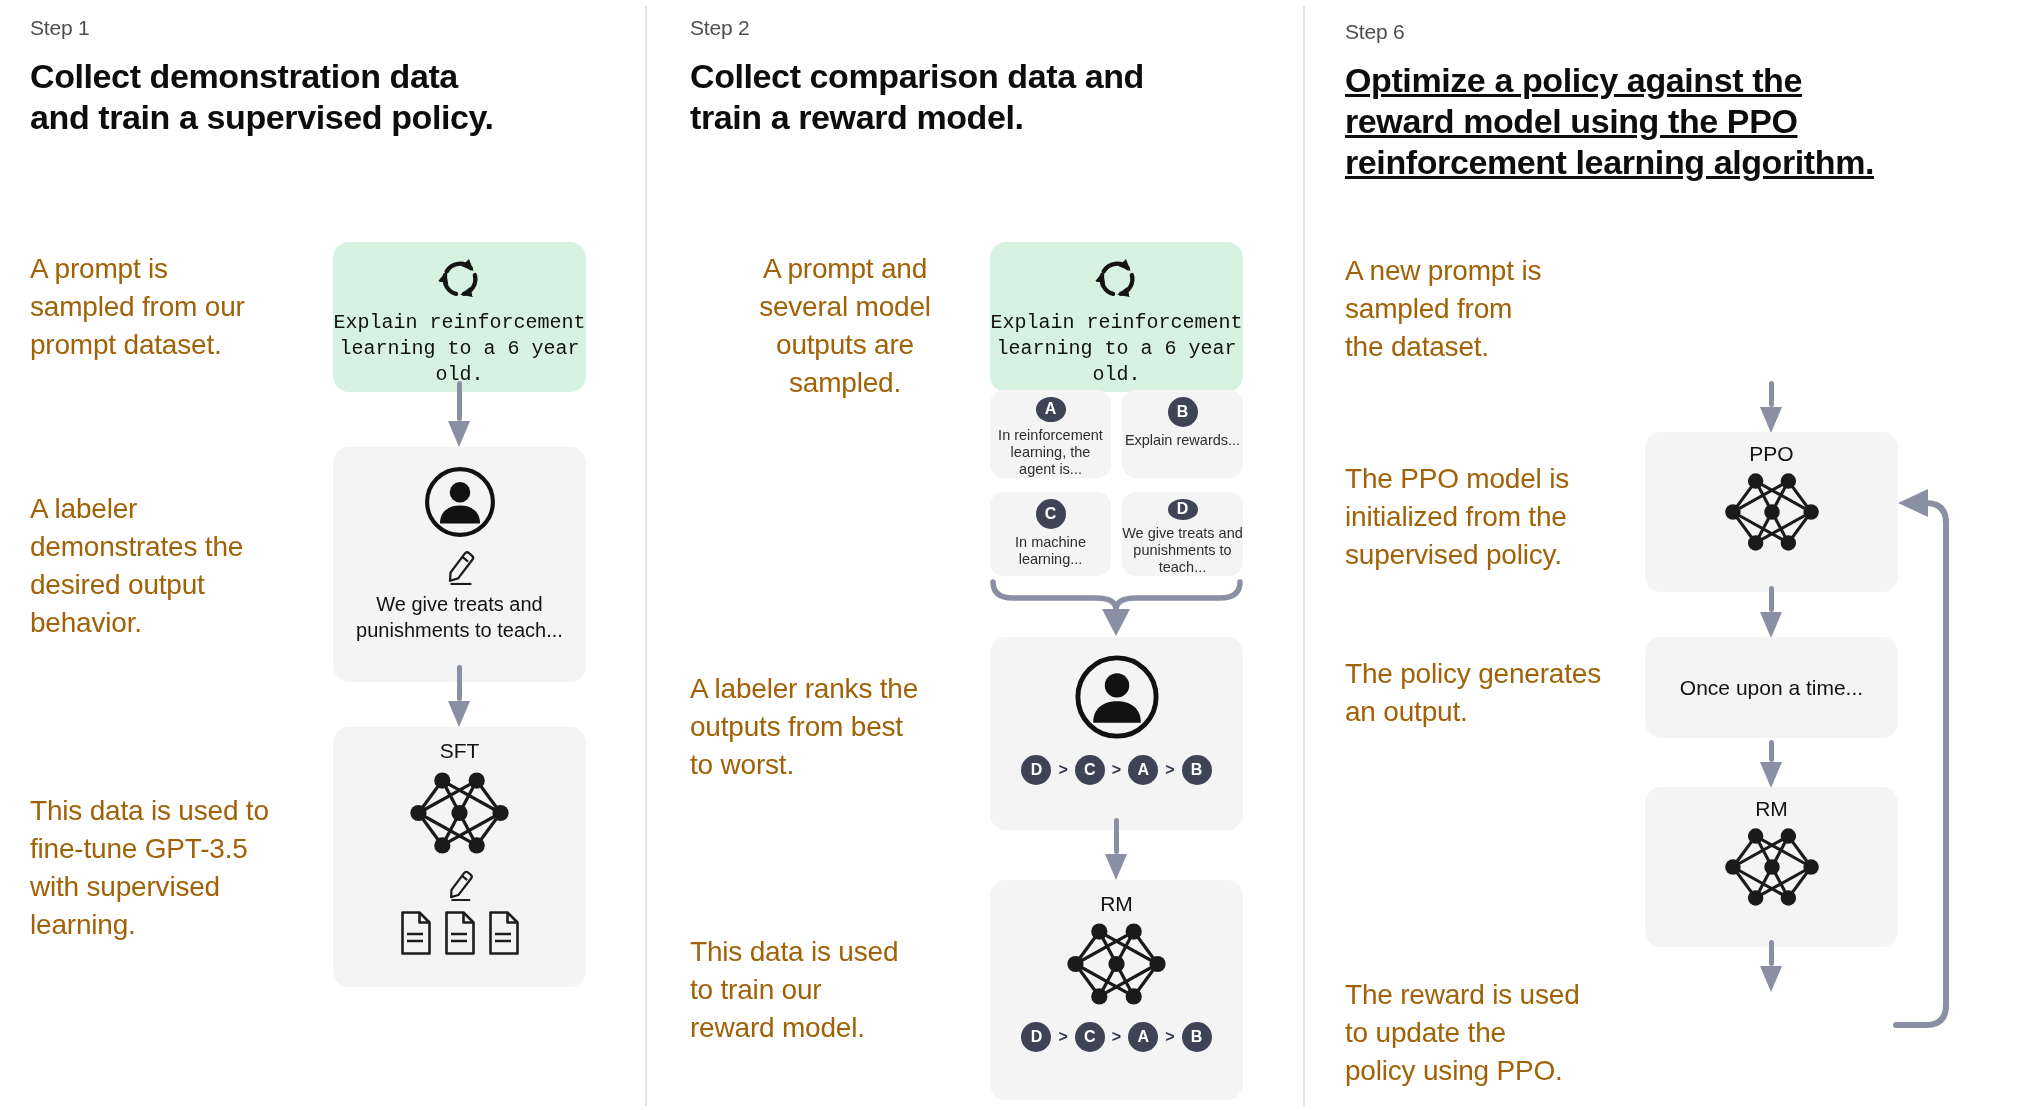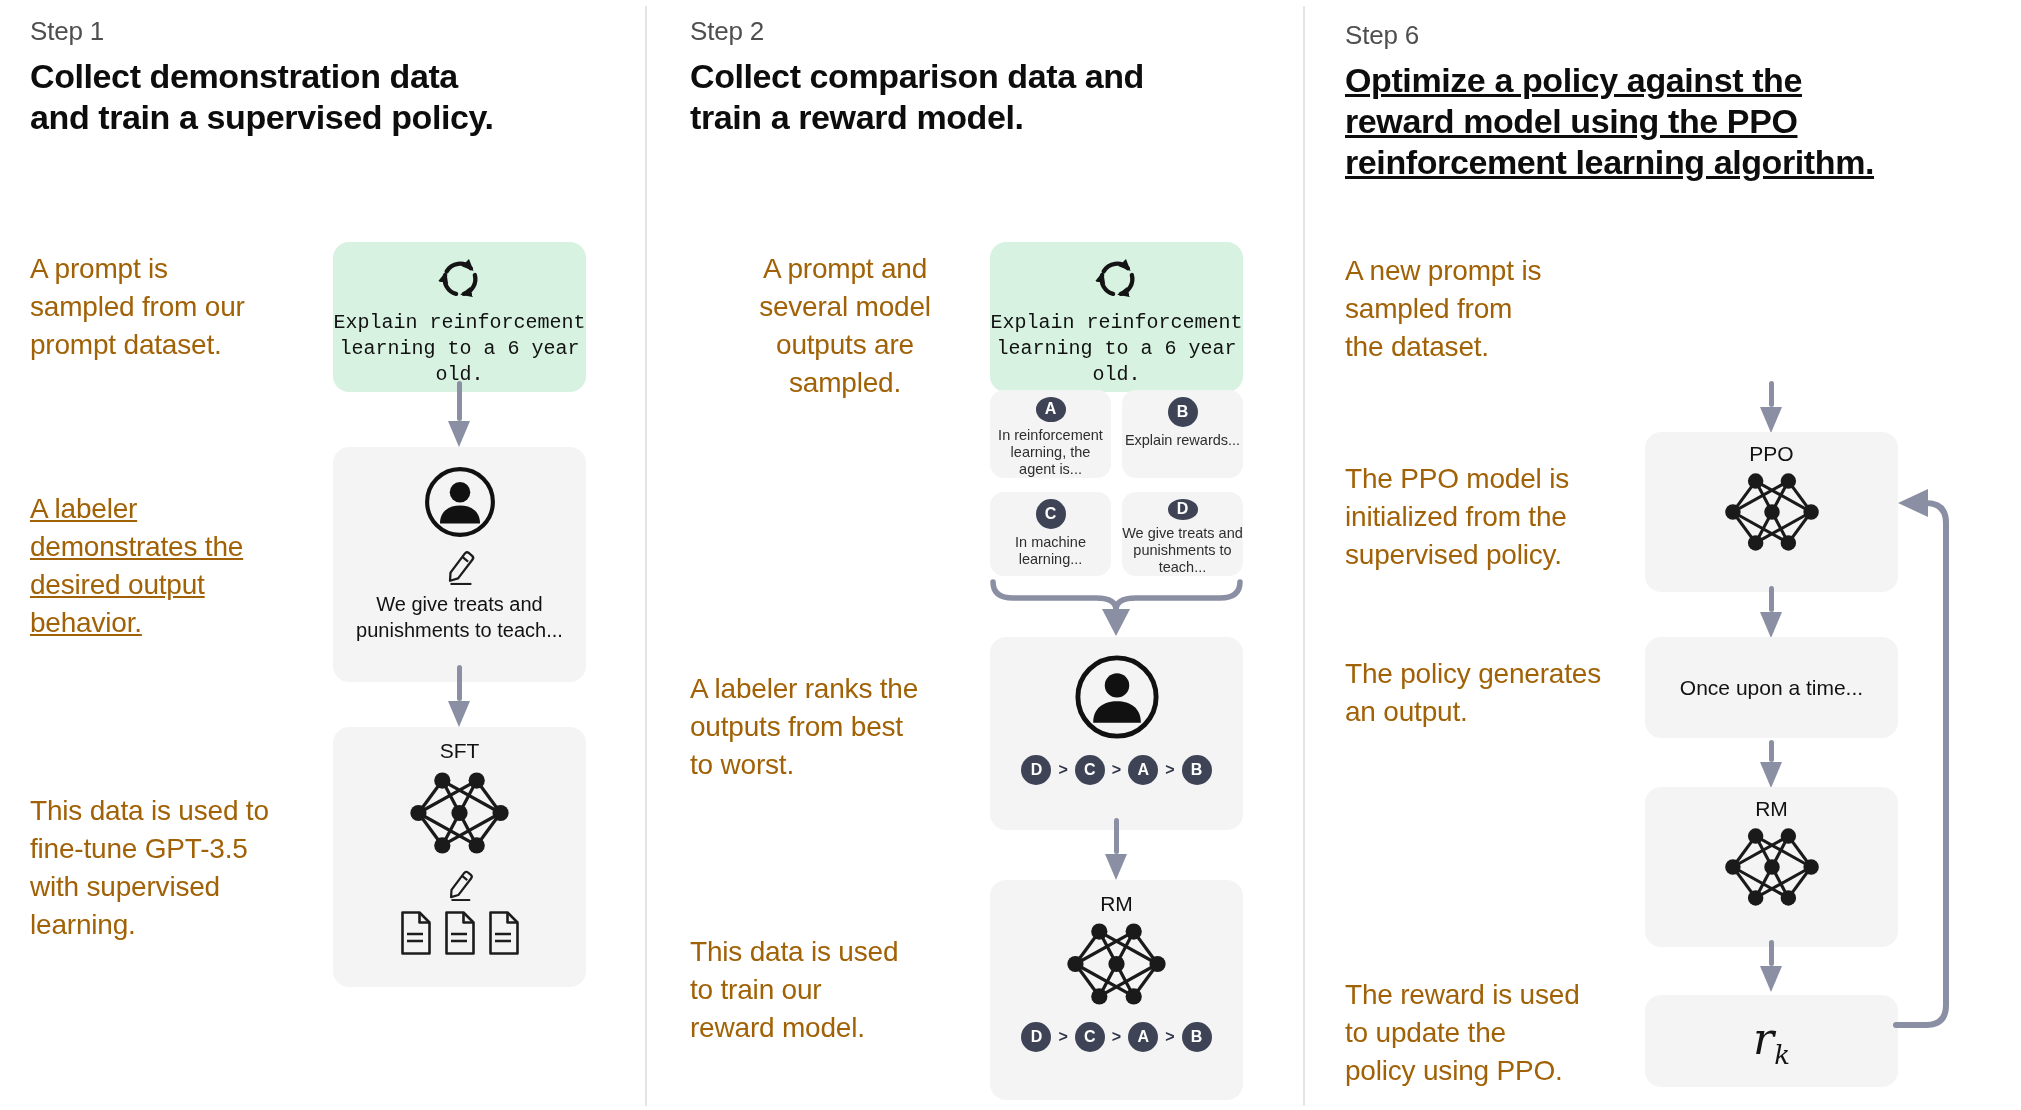--- a/index.html
+++ b/index.html
@@ -1,19 +1,19 @@
 <!DOCTYPE html>
 <html><head>
 <meta charset="utf-8">
 <style>
   html,body{margin:0;padding:0;background:#ffffff;}
   #canvas{position:relative;width:2021px;height:1110px;background:#ffffff;overflow:hidden;
           font-family:"Liberation Sans","DejaVu Sans",sans-serif;color:#141414;}
   .divider{position:absolute;top:6px;height:1100px;width:2px;background:#e4e4e4;}
-  .step-label{position:absolute;font-size:26px;color:#4f4f4f;letter-spacing:-0.2px;}
+  .step-label{position:absolute;font-size:21px;color:#4f4f4f;letter-spacing:-0.2px;}
   .title{position:absolute;font-size:34px;font-weight:bold;line-height:1.2;color:#0d0d0d;
          white-space:pre-line;letter-spacing:-0.4px;}
   .cap{position:absolute;font-size:28px;line-height:1.36;color:#a16207;white-space:pre-line;letter-spacing:-0.2px;}
   .box{position:absolute;border-radius:16px;background:#f4f4f5;display:flex;flex-direction:column;align-items:center;}
   .box.green{background:#d7f2e1;font-family:Liberation Mono, monospace;}
   .box-text{font-size:20px;line-height:1.3;text-align:center;white-space:pre-line;color:#121212;}
   .model-label{font-size:21px;color:#121212;}
   .arrow{position:absolute;width:24px;display:flex;flex-direction:column;align-items:center;}
   .arrow .shaft{width:5px;background:#8b8fa3;border-radius:3px;}
   .arrow .head{width:0;height:0;border-left:11px solid transparent;border-right:11px solid transparent;
@@ -37,21 +37,21 @@
   <div class="divider" style="left:645px;"></div>
   <div class="divider" style="left:1303px;"></div>
 
   <div class="step-label" style="left:30px;top:16px;">Step 1</div>
   <div class="title" style="left:30px;top:56px;width:580px;">Collect demonstration data
 and train a supervised policy.</div>
 
   <div class="cap" style="left:30px;top:250px;width:310px;">A prompt is
 sampled from our
 prompt dataset.</div>
-  <div class="cap" style="left:30px;top:490px;width:310px;text-decoration:underline;">A labeler
+  <div class="cap" style="left:30px;top:490px;width:310px;">A labeler
 demonstrates the
 desired output
 behavior.</div>
   <div class="cap" style="left:30px;top:792px;width:310px;">This data is used to
 fine-tune GPT-3.5
 with supervised
 learning.</div>
 
   <div class="box green" style="left:333px;top:242px;width:253px;height:136px;padding-top:14px;">
     <span>
@@ -385,23 +385,20 @@
         </g>
       </svg>
     </span>
   </div>
 
   <div class="arrow" style="left:1759px;top:940px;">
     <div class="shaft" style="height:26px;"></div>
       <div class="head"></div>
   </div>
 
-  <div class="box" style="left:1645px;top:995px;width:253px;height:92px;justify-content:center;">
-    <div class="rk"><span>r</span><sub>k</sub></div>
-  </div>
 
   <span style="position:absolute;left:1880px;top:480px;">
     <svg width="100" height="560" viewBox="0 0 100 560">
       <path d="M46,23 Q66,23 66,43 L66,525 Q66,545 46,545 L16,545" stroke="#8b8fa3" stroke-width="6" fill="none" stroke-linecap="round"></path>
       <polygon points="18,23 48,9 48,37" fill="#8b8fa3"></polygon>
     </svg>
   </span>
 
 </div>
 

